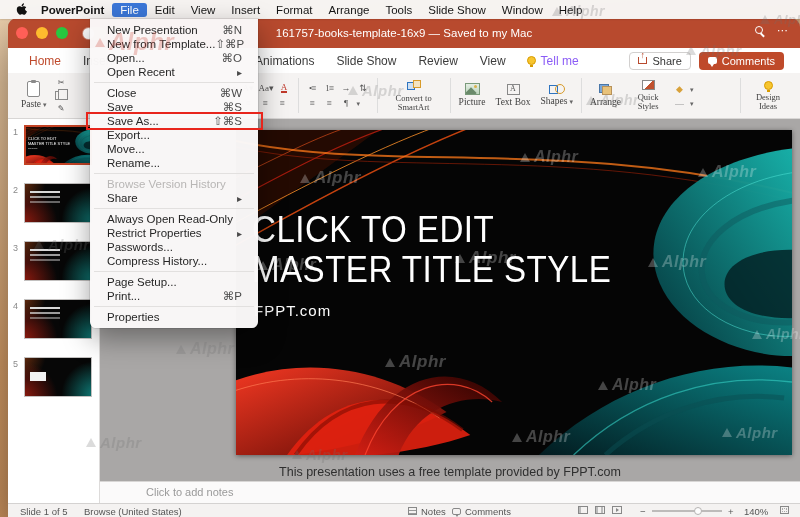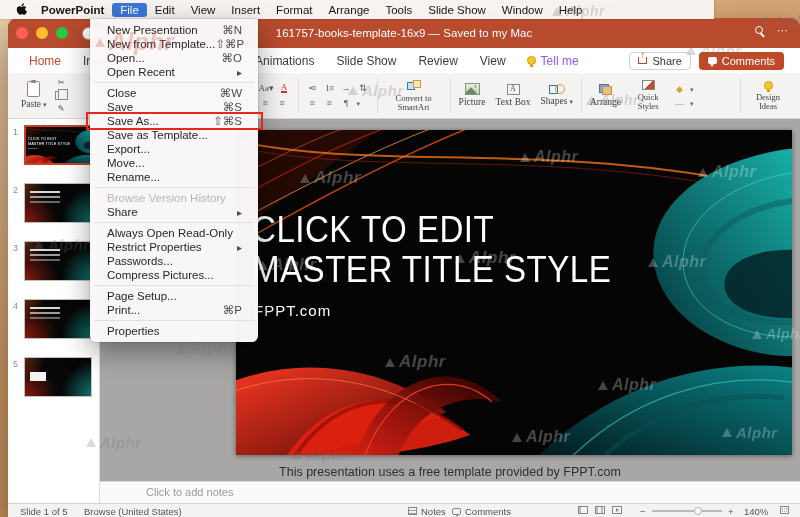--- a/index.html
+++ b/index.html
@@ -4,21 +4,21 @@
 <style>
   * { margin:0; padding:0; box-sizing:border-box; }
   html,body { width:800px; height:517px; }
   body {
     position:relative; overflow:hidden;
     font-family:"Liberation Sans","DejaVu Sans",sans-serif;
     background:linear-gradient(160deg,#ecd2b0 0%,#d29b66 45%,#b97f4e 100%);
   }
 
   
-  #menubar { position:absolute; left:0; top:0; width:714px; height:19px;
+  #menubar { position:absolute; left:0; top:0; width:800px; height:19px;
     background:rgba(247,245,244,.97); display:flex; align-items:center;
     font-size:11.5px; color:#151515; padding-left:10px; z-index:20;
     box-shadow:0 0 2px rgba(0,0,0,.25); }
   .mb-item { padding:1px 8px; border-radius:3px; white-space:nowrap; }
   .mb-item.bold { font-weight:bold; }
   .mb-item.active { background:#3b77d8; color:#fff; }
   .apple-wrap { display:inline-flex; align-items:center; padding:0 6px; }
 
   
   #window { position:absolute; left:8px; top:18px; width:792px; height:499px;
@@ -520,23 +520,20 @@
   </div>
   <div class="fm-item">
     <span>Save</span>
     <span class="fm-short">⌘S</span>
   </div>
   <div class="fm-item">
     <span>Save As...</span>
     <span class="fm-short">⇧⌘S</span>
   </div>
   <div class="fm-item">
-    <span>Save as Template...</span>
-  </div>
-  <div class="fm-item">
     <span>Export...</span>
   </div>
   <div class="fm-item">
     <span>Move...</span>
   </div>
   <div class="fm-item">
     <span>Rename...</span>
   </div>
   <div class="fm-sep"></div>
   <div class="fm-item disabled">
@@ -551,21 +548,21 @@
     <span>Always Open Read-Only</span>
   </div>
   <div class="fm-item">
     <span>Restrict Properties</span>
     <span class="fm-arrow"></span>
   </div>
   <div class="fm-item">
     <span>Passwords...</span>
   </div>
   <div class="fm-item">
-    <span>Compress Pictures...</span>
+    <span>Compress History...</span>
   </div>
   <div class="fm-sep"></div>
   <div class="fm-item">
     <span>Page Setup...</span>
   </div>
   <div class="fm-item">
     <span>Print...</span>
     <span class="fm-short">⌘P</span>
   </div>
   <div class="fm-sep"></div>

